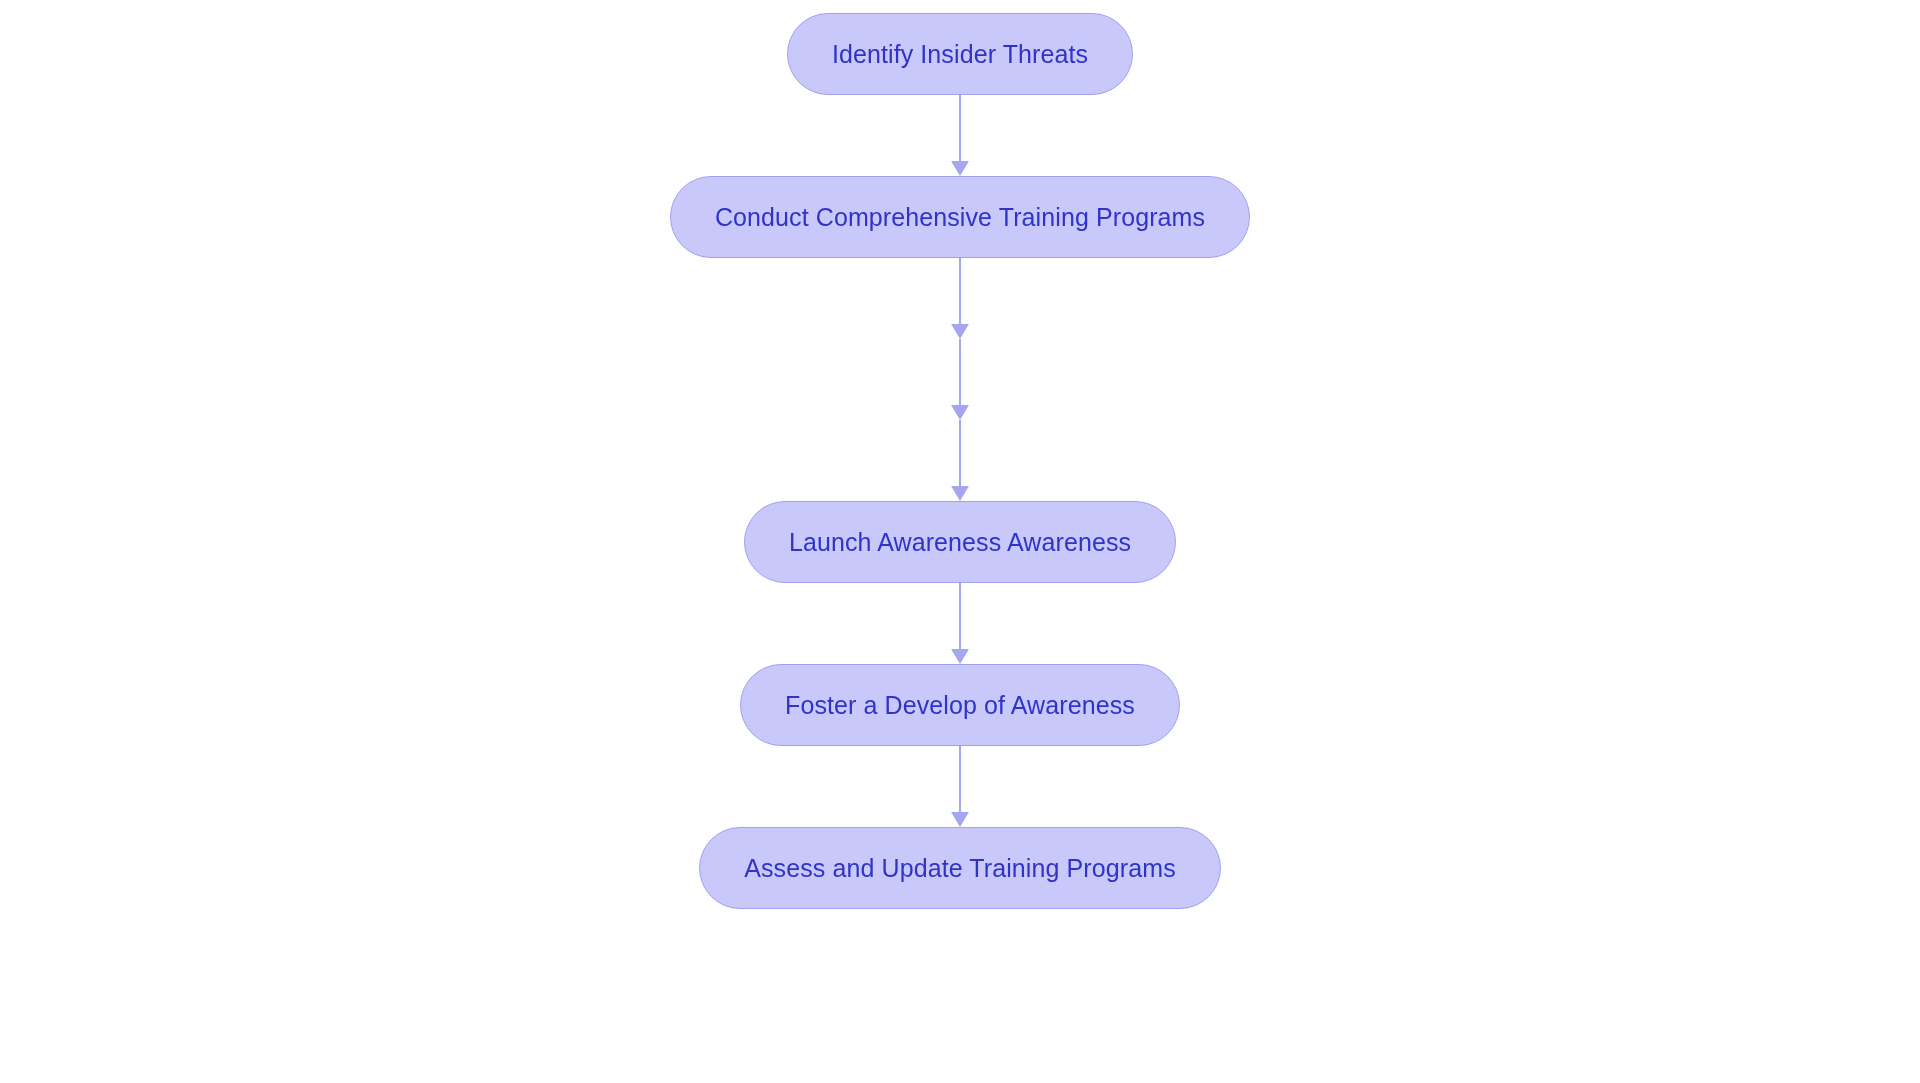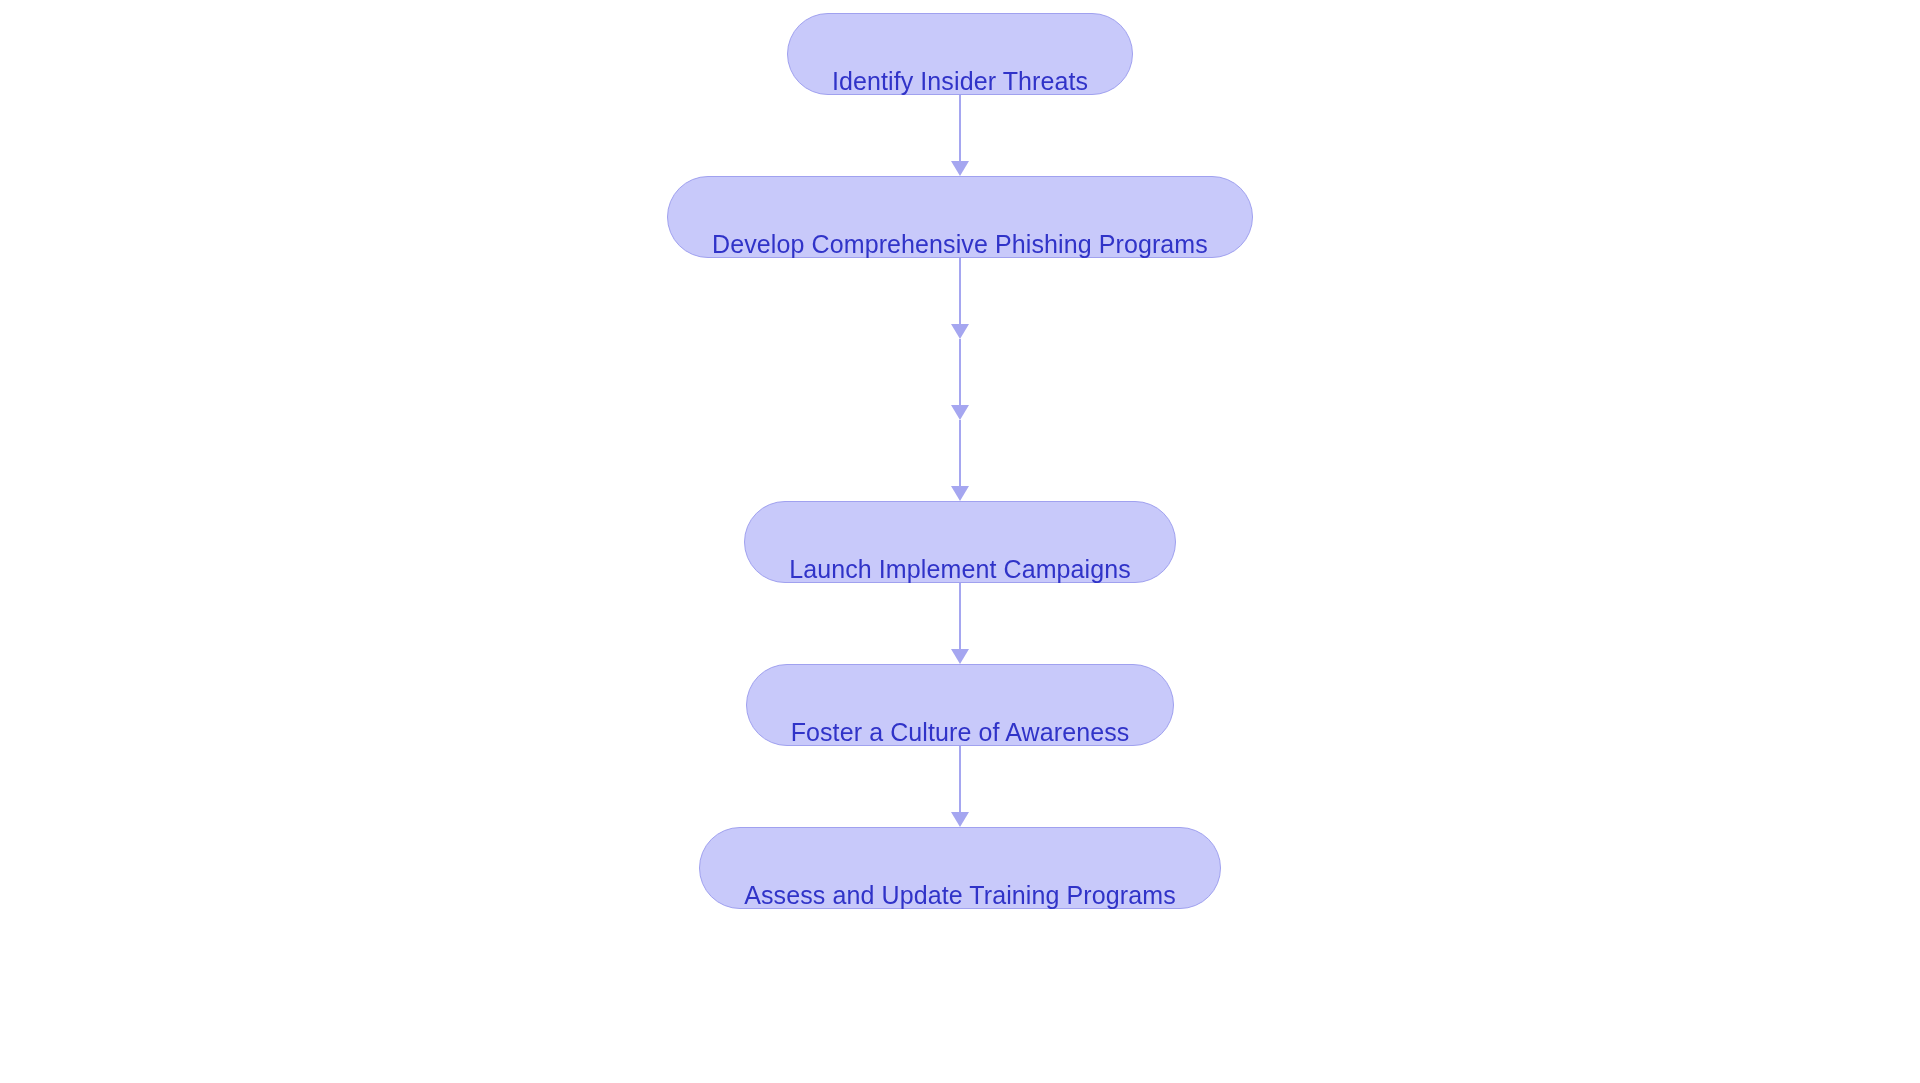--- a/index.html
+++ b/index.html
@@ -30,21 +30,21 @@
     height: 1083px;
     display: flex;
     flex-direction: column;
     align-items: center;
   }
 
   .flow-node {
     box-sizing: border-box;
     height: 82px;
     display: flex;
-    align-items: flex-end;
+    align-items: center;
     justify-content: center;
     background: #c8c9fa;
     border: 1.6px solid #a0a1ef;
     border-radius: 41px;
     padding: 0 44px;
     white-space: nowrap;
     flex: none;
   }
 
   .flow-node-label {
@@ -96,51 +96,51 @@
     <div class="flow-node">
       <span class="flow-node-label">Identify Insider Threats</span>
     </div>
 
     <div class="flow-connector">
       <div class="connector-line"></div>
       <div class="connector-arrowhead"></div>
     </div>
 
     <div class="flow-node">
-      <span class="flow-node-label">Develop Comprehensive Phishing Programs</span>
+      <span class="flow-node-label">Conduct Comprehensive Training Programs</span>
     </div>
 
     <div class="flow-connector">
       <div class="connector-line"></div>
       <div class="connector-arrowhead"></div>
     </div>
 
 
     <div class="flow-connector">
       <div class="connector-line"></div>
       <div class="connector-arrowhead"></div>
     </div>
 
 
     <div class="flow-connector">
       <div class="connector-line"></div>
       <div class="connector-arrowhead"></div>
     </div>
 
     <div class="flow-node">
-      <span class="flow-node-label">Launch Implement Campaigns</span>
+      <span class="flow-node-label">Launch Awareness Awareness</span>
     </div>
 
     <div class="flow-connector">
       <div class="connector-line"></div>
       <div class="connector-arrowhead"></div>
     </div>
 
     <div class="flow-node">
-      <span class="flow-node-label">Foster a Culture of Awareness</span>
+      <span class="flow-node-label">Foster a Develop of Awareness</span>
     </div>
 
     <div class="flow-connector">
       <div class="connector-line"></div>
       <div class="connector-arrowhead"></div>
     </div>
 
     <div class="flow-node">
       <span class="flow-node-label">Assess and Update Training Programs</span>
     </div>

